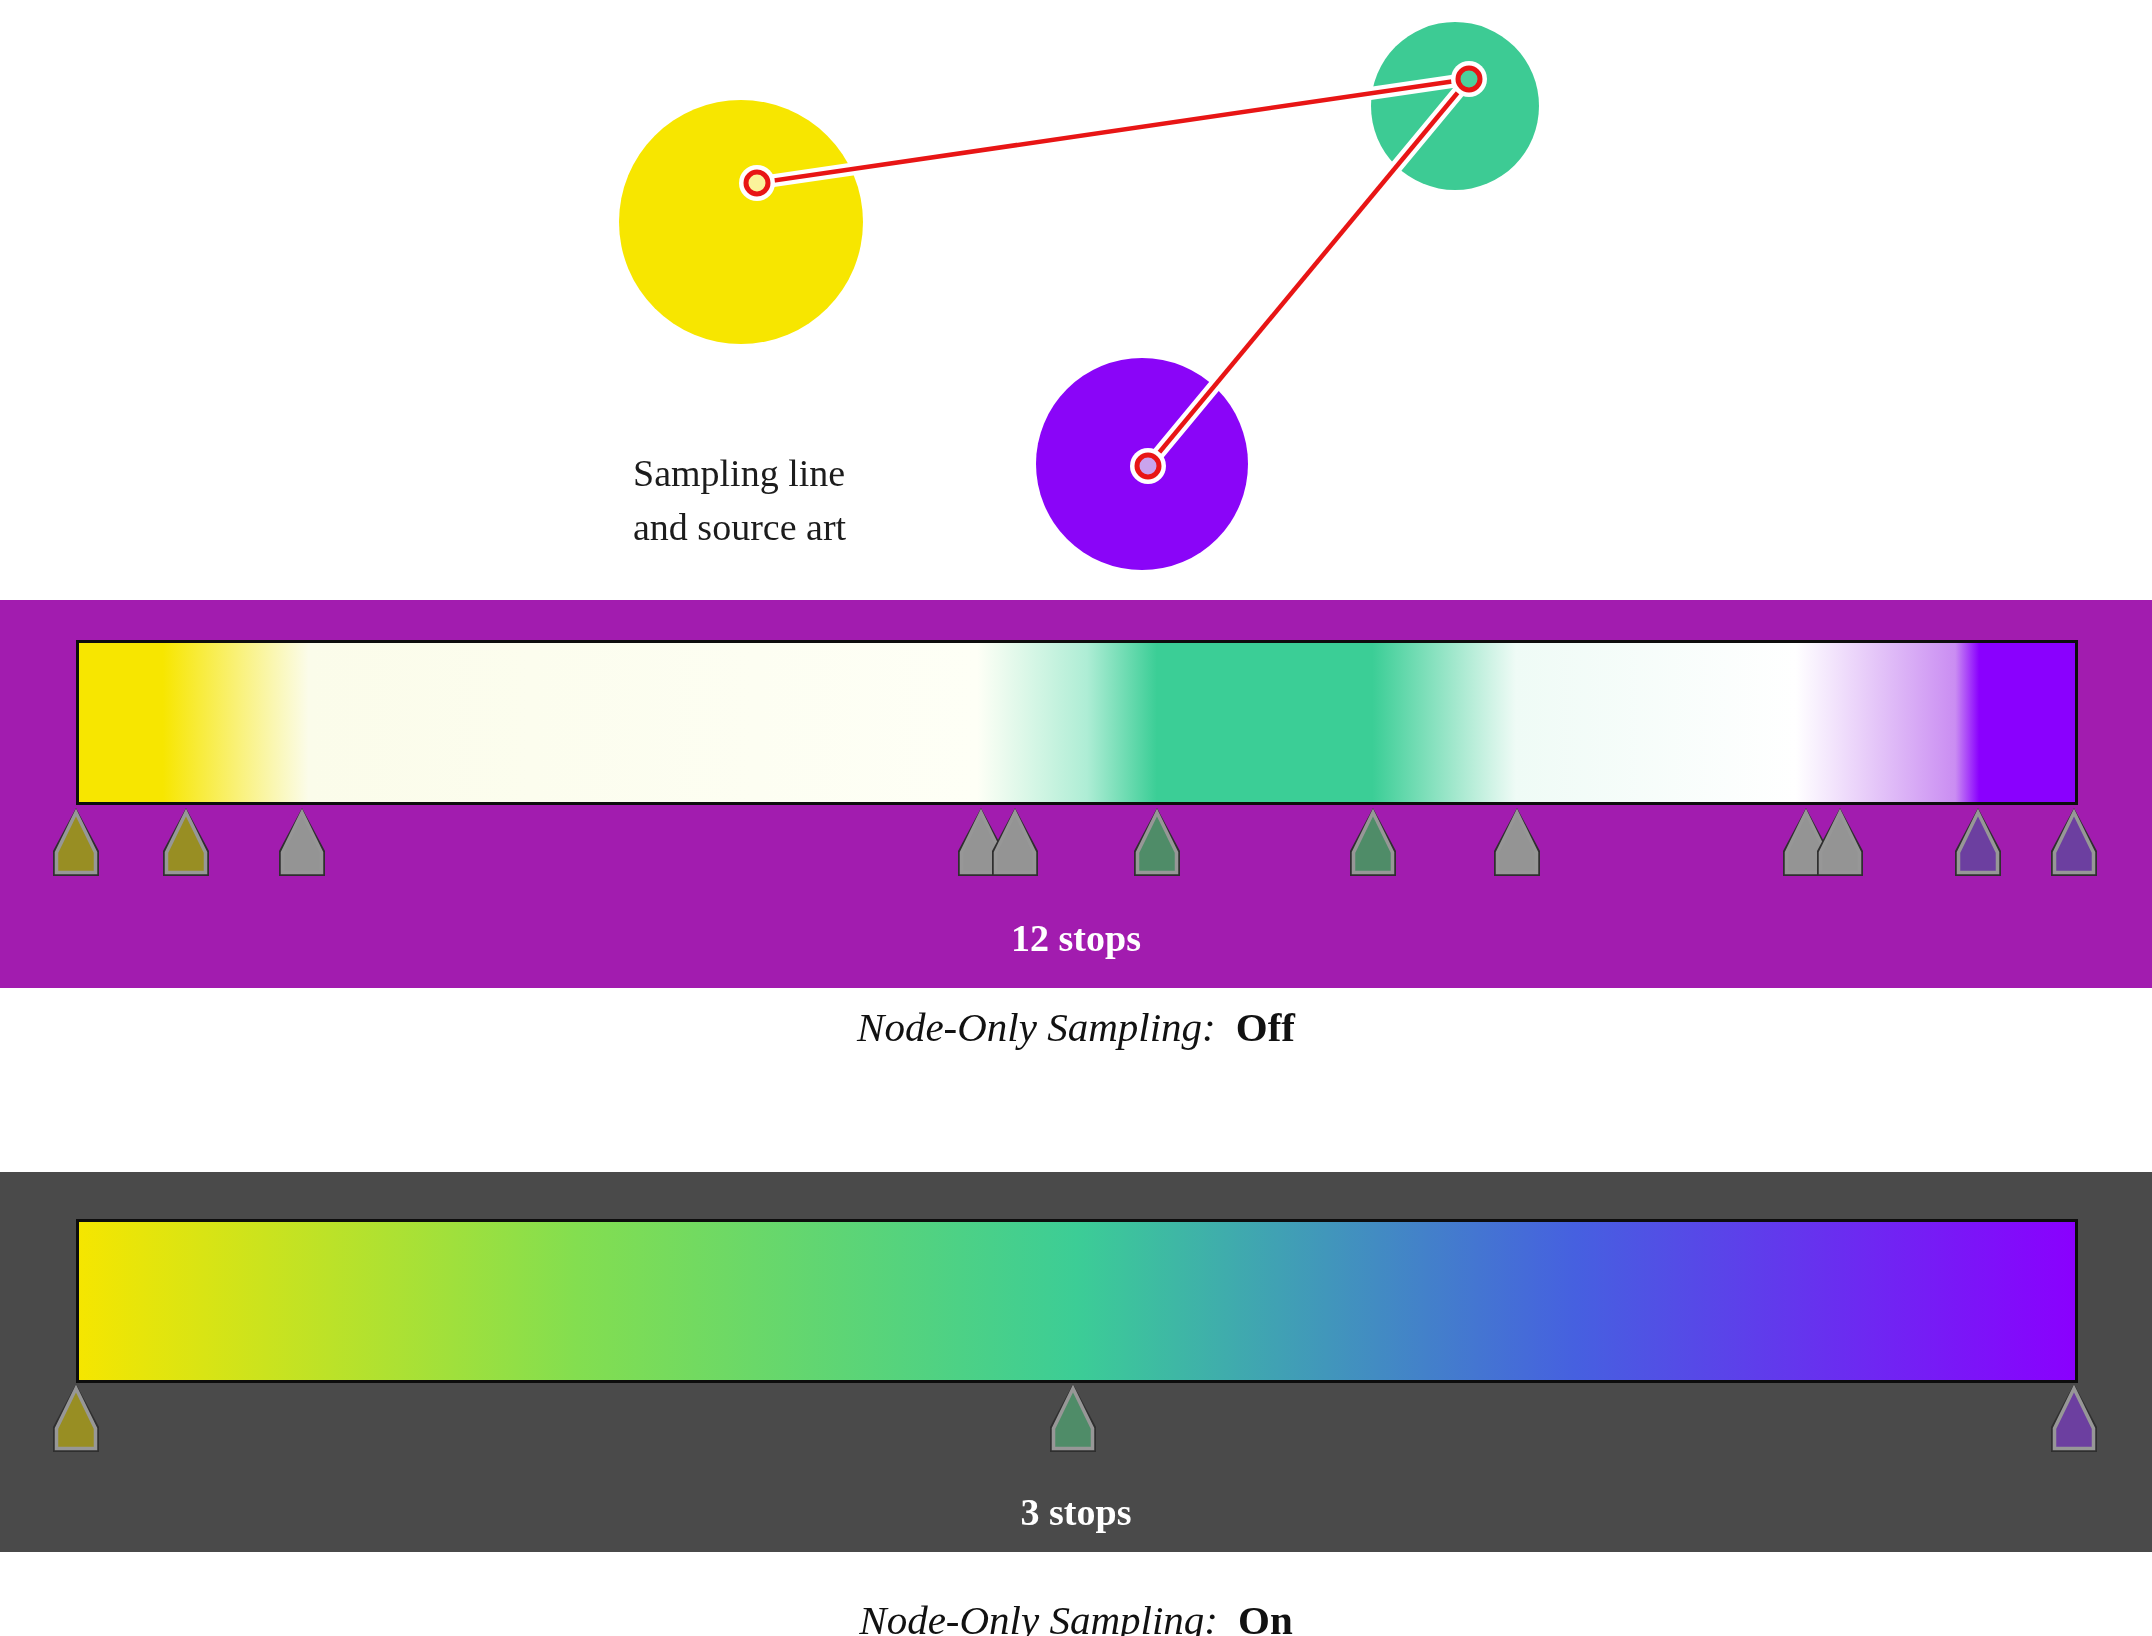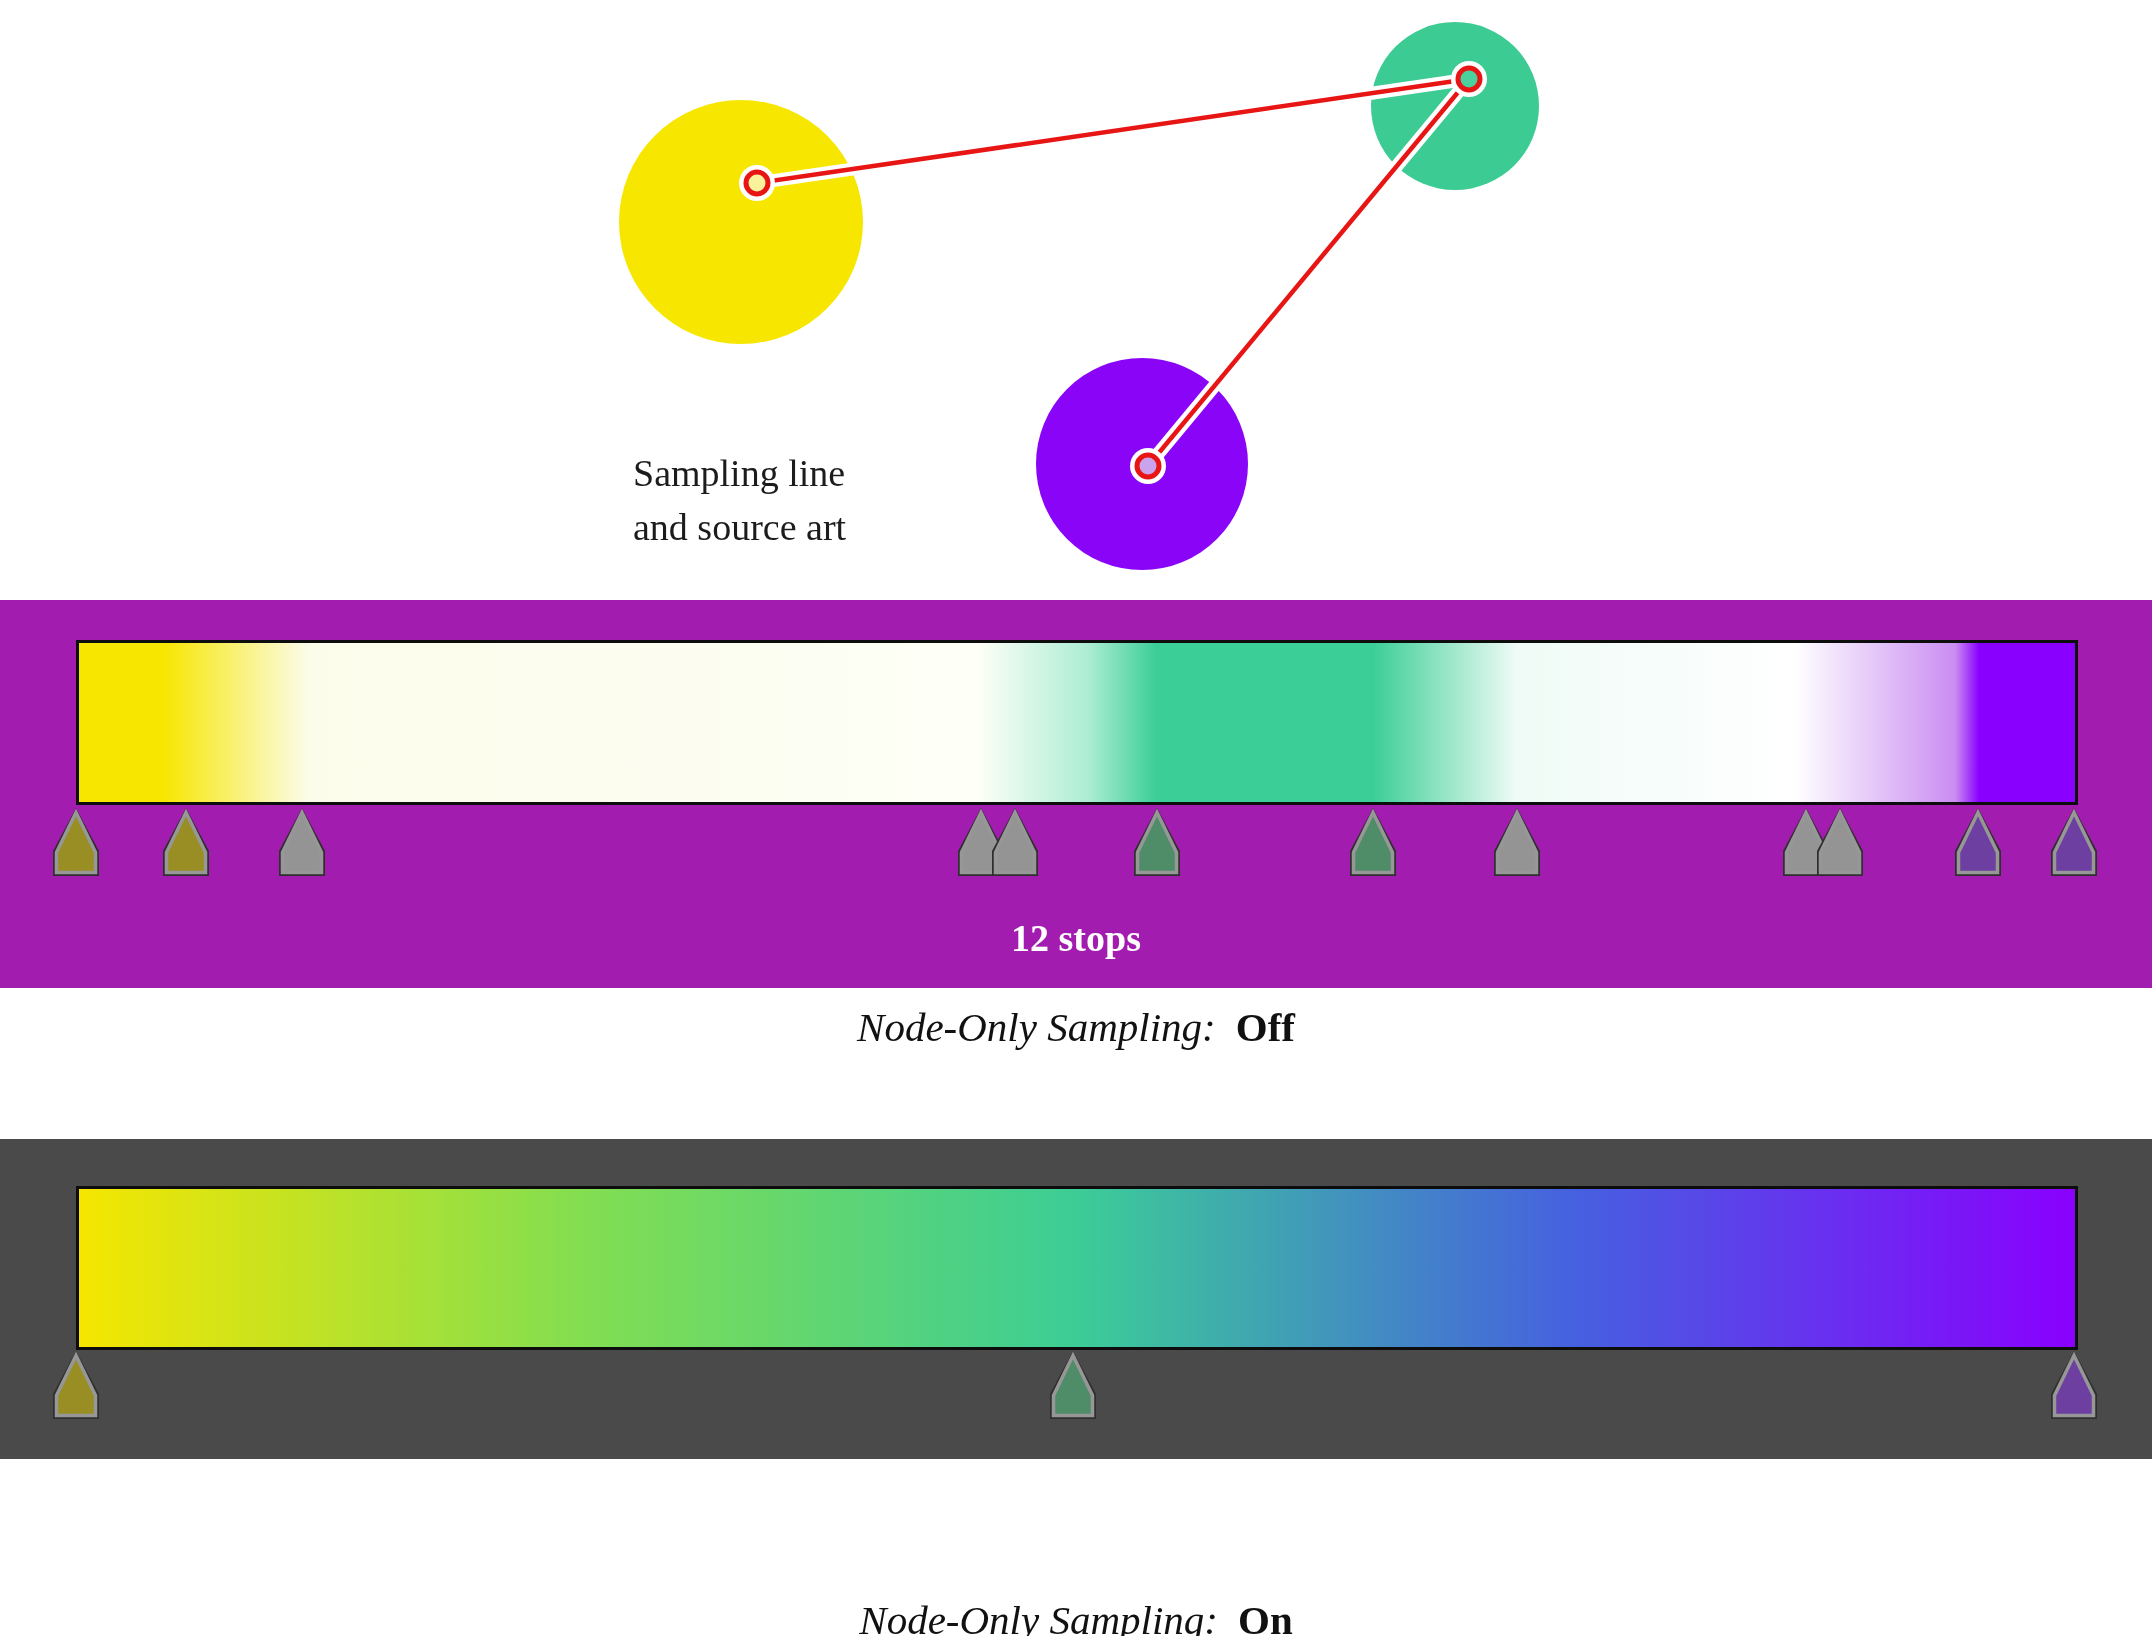--- a/index.html
+++ b/index.html
@@ -7,21 +7,21 @@
     position:relative;width:2152px;height:1636px;background:#ffffff;
     font-family:Liberation Serif, serif;overflow:hidden;
   }
   .art-canvas{position:absolute;left:0;top:0;}
   .art-label{
     position:absolute;left:633px;top:446px;
     font-size:38px;line-height:54px;color:#1c1c1c;
   }
   .panel{position:absolute;left:0;width:2152px;}
   .panel-off{top:600px;height:388px;}
-  .panel-on{top:1139px;height:320px;}
+  .panel-on{top:1172px;height:380px;}
   .bar{
     position:absolute;left:76px;width:2002px;
     border:3px solid #0d0d0d;box-sizing:border-box;
   }
   .bar-off{top:40px;height:165px;}
   .bar-on{top:47px;height:164px;}
   .markers{position:absolute;left:0;top:0;width:100%;height:100%;}
   .marker{position:absolute;width:46px;height:68px;}
   .panel-off .marker{top:208px;}
   .panel-on .marker{top:212px;}

